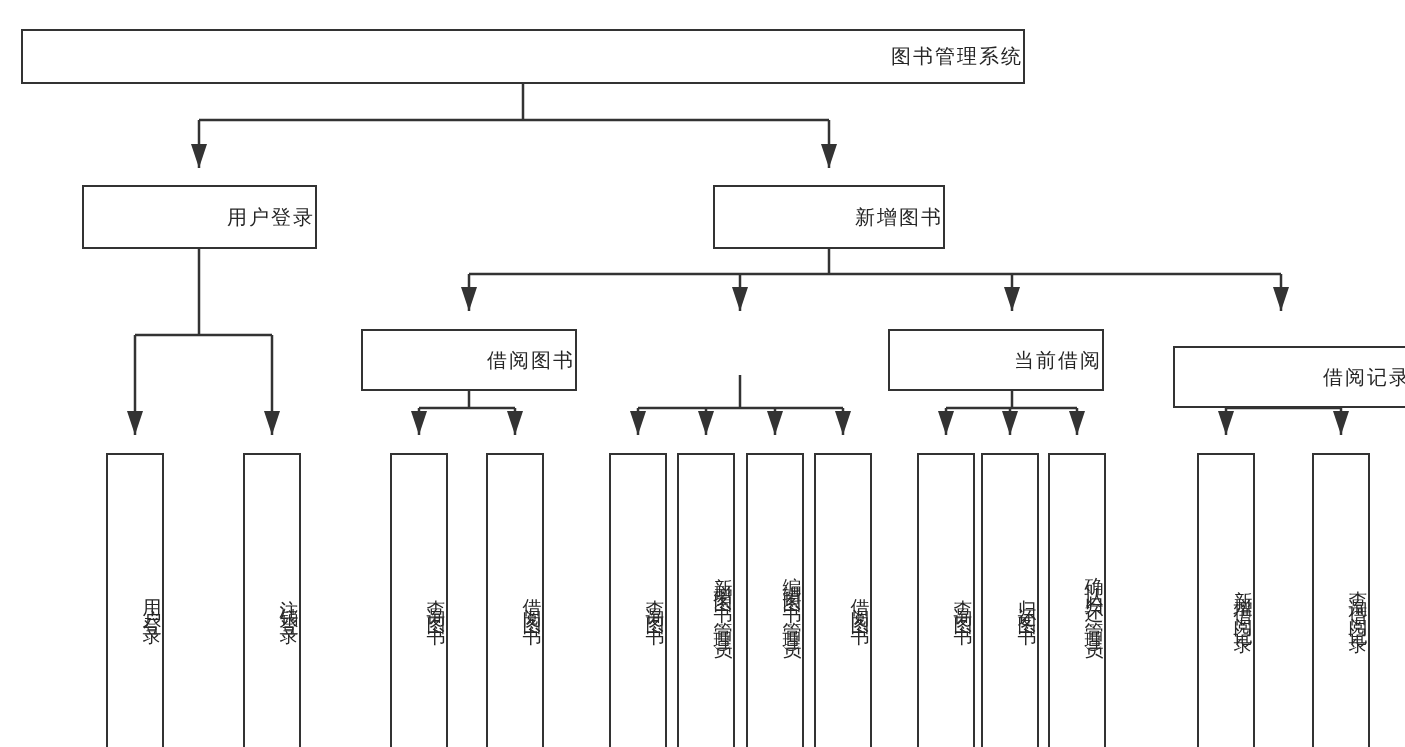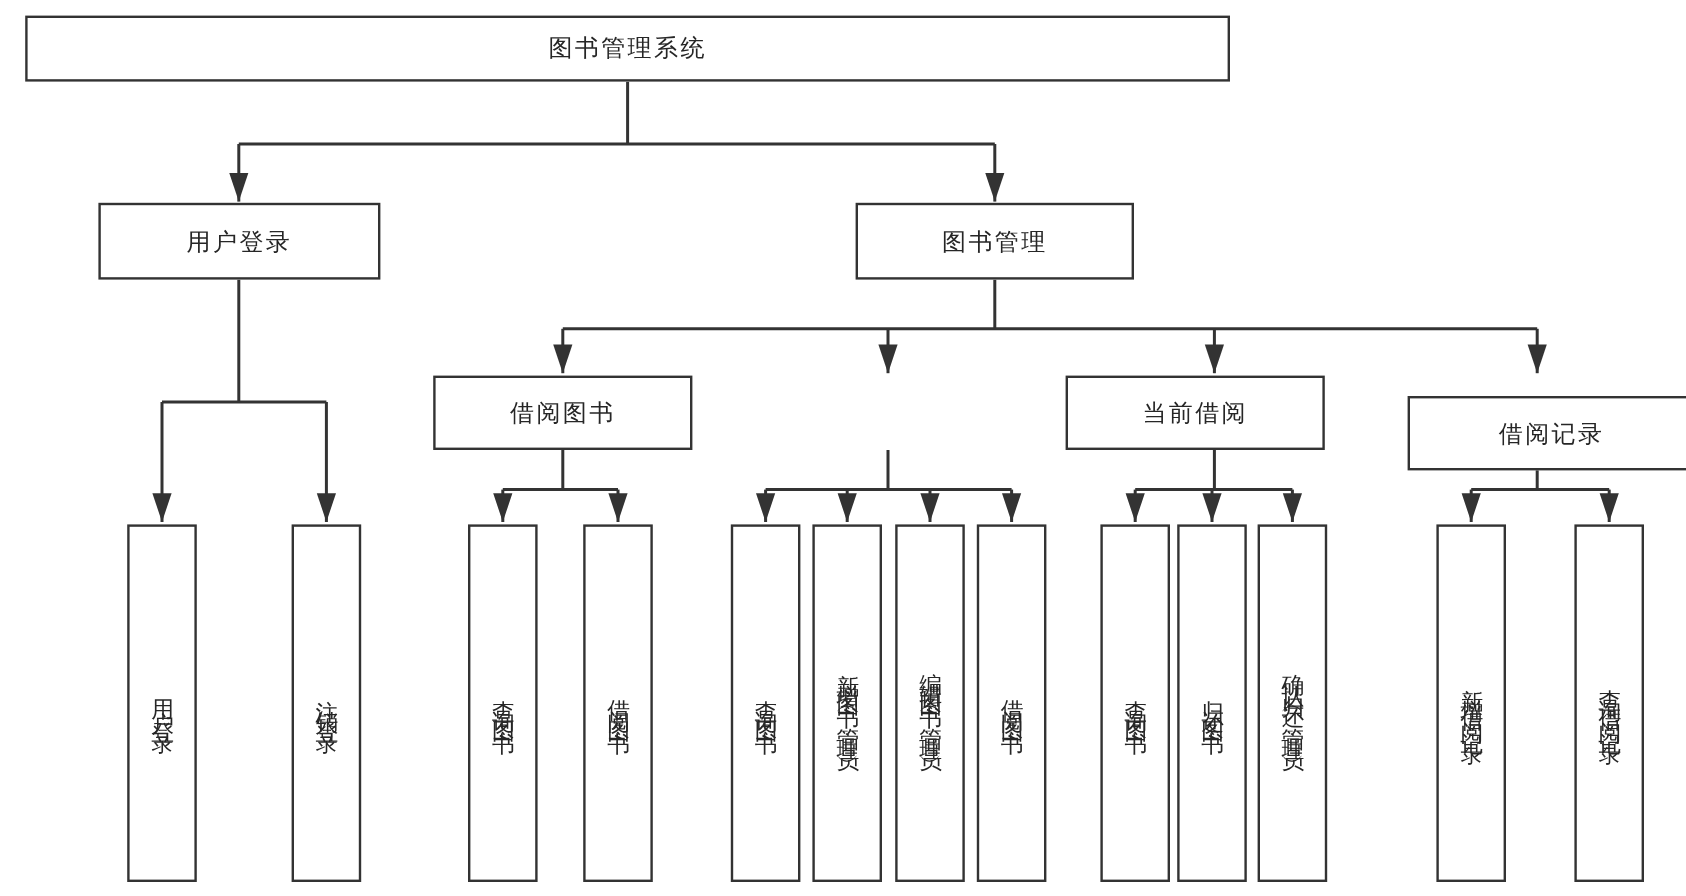--- a/index.html
+++ b/index.html
@@ -18,21 +18,22 @@
     font-family:"Liberation Sans","DejaVu Sans",sans-serif;
   }
   #connectors{position:absolute;left:0;top:0;pointer-events:none;}
   .box{
     position:absolute;
     background:var(--bg);
     border:2px solid var(--border);
     box-sizing:border-box;
     display:flex;
     align-items:center;
-    justify-content:center;
+    justify-content:flex-end;
+    margin-top:16px;
   }
   .box.h .lbl{
     font-size:20px;
     letter-spacing:2px;
     color:var(--text);
     white-space:nowrap;
   }
   .box.v .lbl{
     writing-mode:vertical-rl;
     text-orientation:mixed;
@@ -113,21 +114,21 @@
   </svg>
 
   <div class="box h" style="left:21px;top:13px;width:1004px;height:55px">
     <span class="lbl">图书管理系统</span>
   </div>
 
   <div class="box h" style="left:82px;top:169px;width:235px;height:64px">
     <span class="lbl">用户登录</span>
   </div>
   <div class="box h" style="left:713px;top:169px;width:232px;height:64px">
-    <span class="lbl">图书管理</span>
+    <span class="lbl">新增图书</span>
   </div>
 
   <div class="box h" style="left:361px;top:313px;width:216px;height:62px">
     <span class="lbl">借阅图书</span>
   </div>
   <div class="box h" style="left:888px;top:313px;width:216px;height:62px">
     <span class="lbl">当前借阅</span>
   </div>
   <div class="box h" style="left:1173px;top:330px;width:240px;height:62px">
     <span class="lbl">借阅记录</span>

